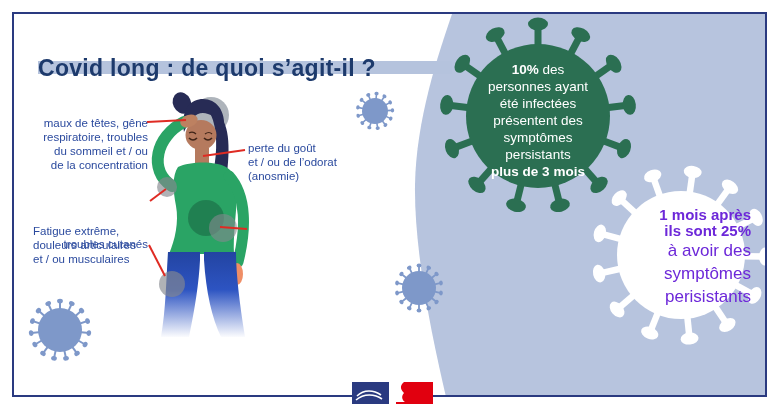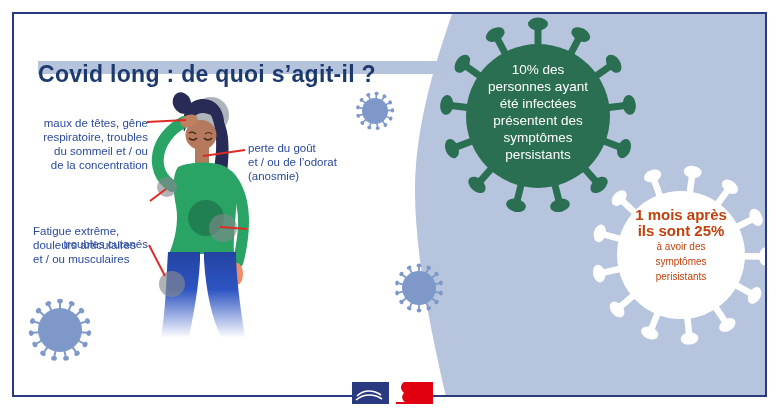--- a/index.html
+++ b/index.html
@@ -6,42 +6,42 @@
   .canvas {
     position:relative; width:779px; height:414px; background:#ffffff;
     font-family:"Liberation Sans", sans-serif; overflow:hidden;
   }
   .frame {
     position:absolute; left:12px; top:12px; width:751px; height:381px;
     border:2px solid #2a3a80; z-index:2; pointer-events:none;
   }
   svg.scene { position:absolute; left:0; top:0; z-index:1; }
   .pre { white-space:pre-line; }
-  .b { font-weight:normal; }
+  .b { font-weight:bold; }
 
   .title-band { position:absolute; left:38px; top:61px; width:414px; height:13px; background:#b5c3dd; z-index:2; }
   .title {
-    position:absolute; left:38px; top:46px; z-index:3;
+    position:absolute; left:38px; top:40px; z-index:3;
     font-size:23px; font-weight:bold; letter-spacing:.3px; color:#1d3a6c;
   }
 
   .lbl { position:absolute; z-index:3; font-size:11.5px; line-height:14px; color:#2b4a9e; }
   .lbl-head          { left:30px;  top:116px; width:118px; text-align:right; }
   .lbl-taste         { left:248px; top:141px; width:112px; text-align:left; }
   .lbl-skin          { left:40px;  top:193px; width:108px; text-align:right;margin-top:44px; }
   .lbl-fatigue       { left:33px;  top:224px; width:117px; text-align:left; }
   .lbl-complications { left:251px; top:214px; width:132px; text-align:left; }
 
   .gv-text {
     position:absolute; left:466px; top:61px; width:144px; z-index:3;
     text-align:center; color:#ffffff; font-size:13.5px; line-height:17px;
   }
-  .wv-text { position:absolute; left:611px; top:207px; width:140px; z-index:3; text-align:center; color:#c2410c; }
+  .wv-text { position:absolute; left:611px; top:207px; width:140px; z-index:3; text-align:right; color:#6d28d9; }
   .wv-bold { font-size:15px; line-height:16px; font-weight:bold; }
-  .wv-rest { font-size:10px; line-height:15px; }
+  .wv-rest { font-size:17px; line-height:23px; }
 
   .footer-msg {
     position:absolute; left:60px; top:324px; width:645px; z-index:3;
     text-align:center; color:#1d3a6c; font-weight:bold; font-size:15.5px; line-height:23px;
   }
   .hl { background:linear-gradient(to bottom, transparent 38%, #bac7e0 38%); padding:0 5px; display:inline-block; }
 
   svg.logo { position:absolute; left:340px; top:372px; width:100px; height:40px; z-index:5; }
 </style>
 </head>
@@ -405,20 +405,21 @@
 douleurs articulaires
 et / ou musculaires</div>
 
   <div class="gv-text">
     <div><span class="b">10%</span><span> des</span></div>
     <div class="pre">personnes ayant
 été infectées
 présentent des
 symptômes
 persistants</div>
+    <div class="b">plus de 3 mois</div>
   </div>
 
   <div class="wv-text">
     <div class="pre wv-bold">1 mois après
 ils sont 25%</div>
     <div class="pre wv-rest">à avoir des
 symptômes
 perisistants</div>
   </div>
 

